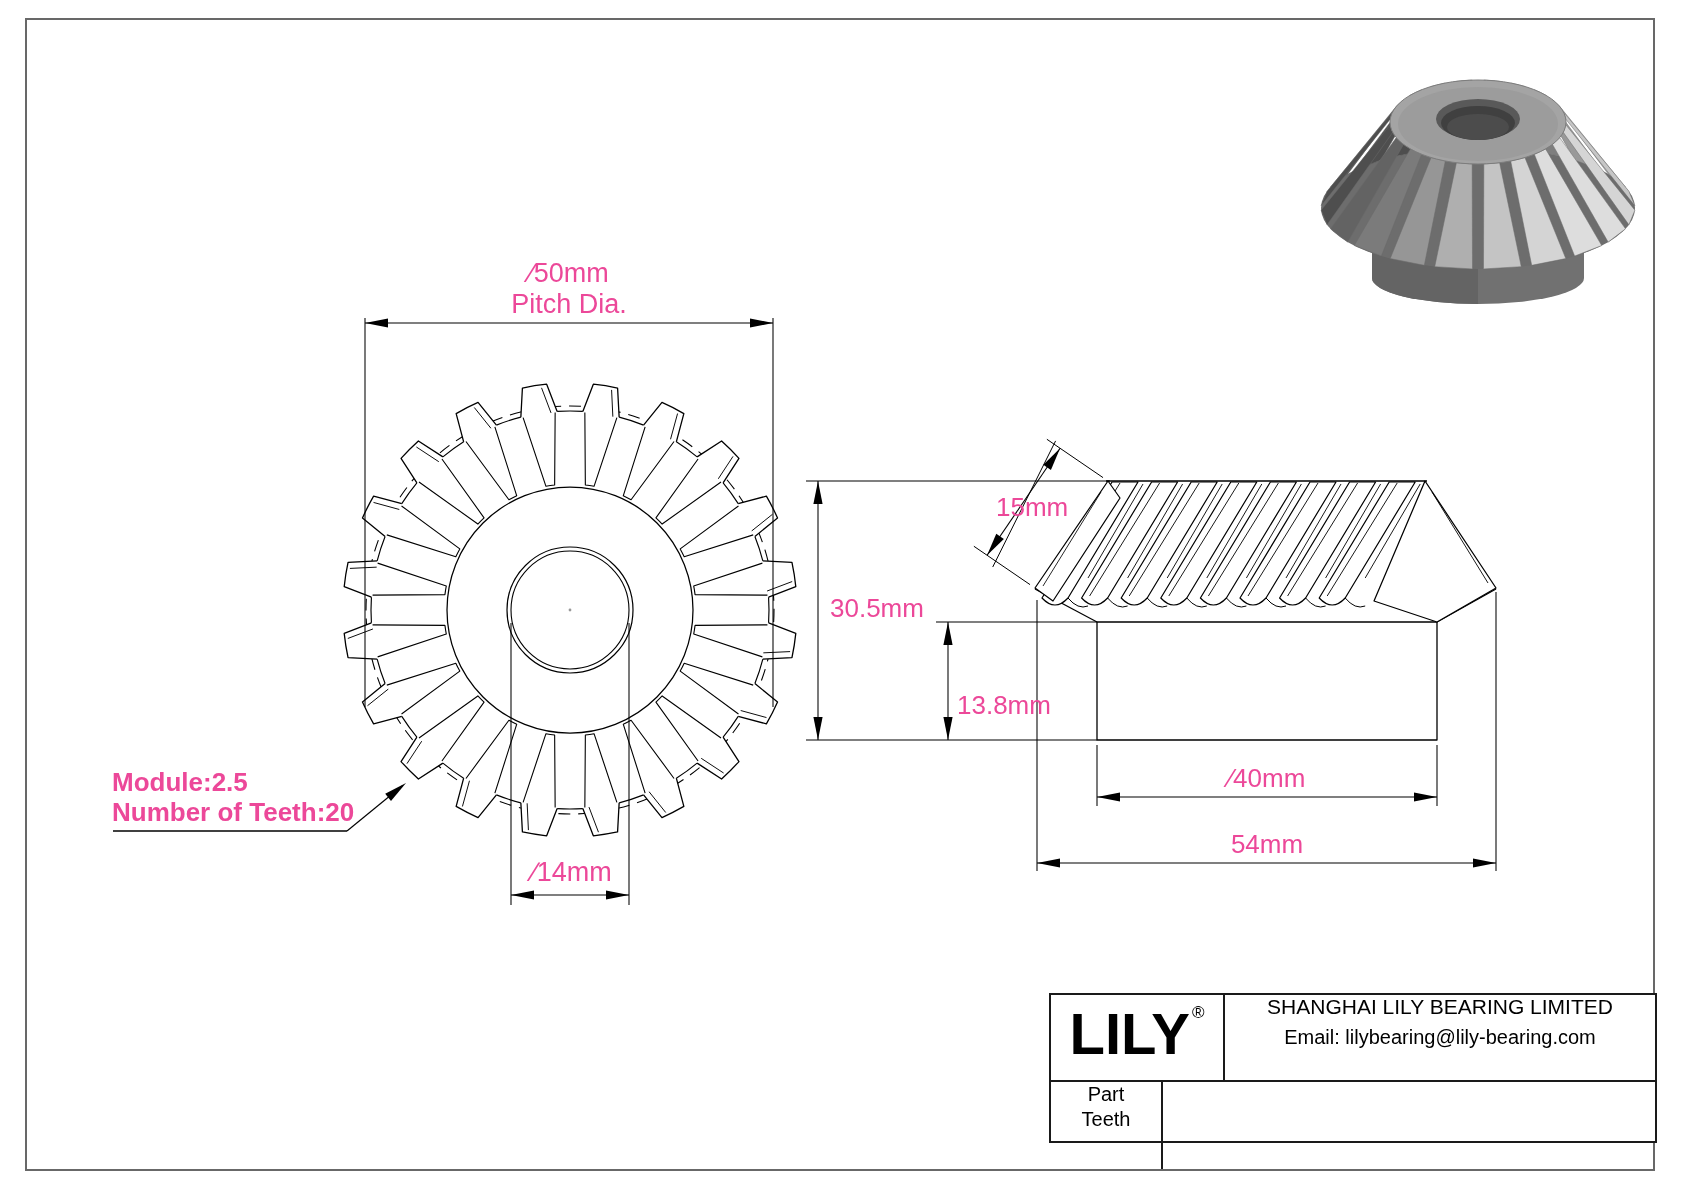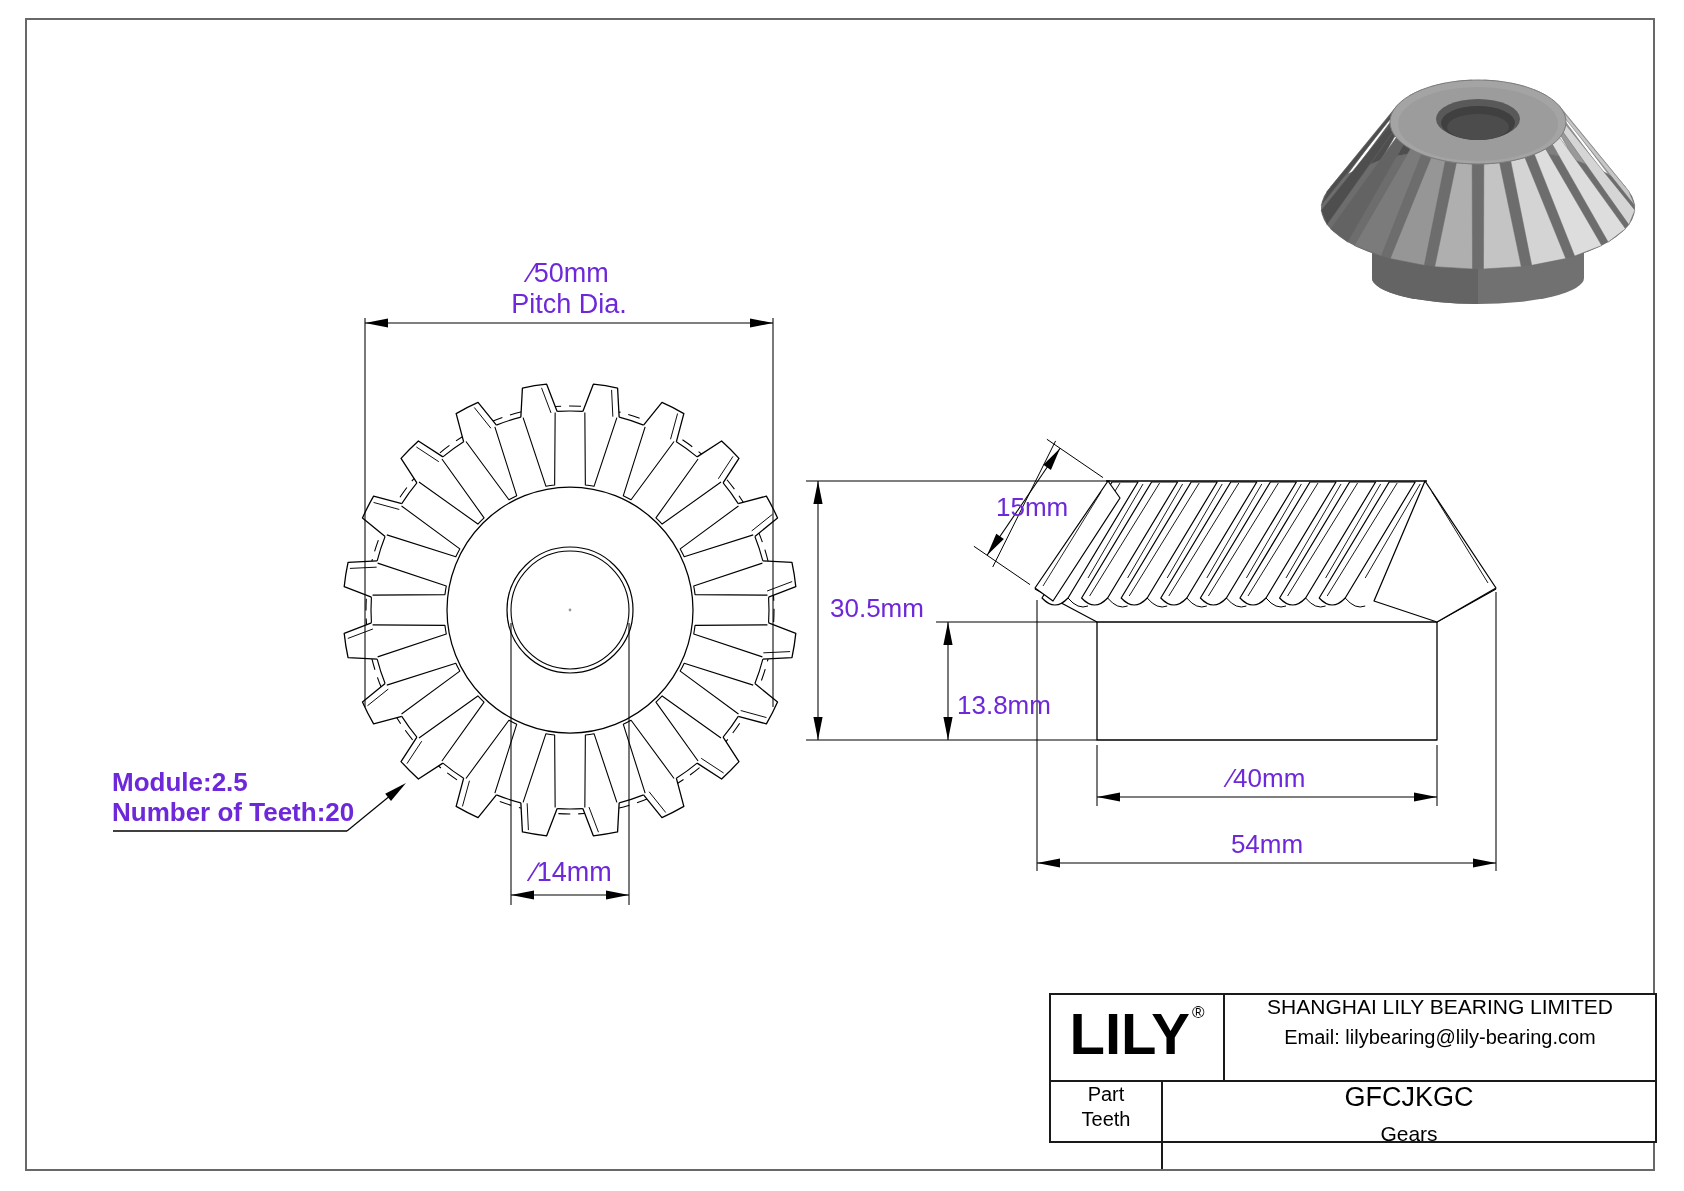--- a/index.html
+++ b/index.html
@@ -1,21 +1,21 @@
 <!DOCTYPE html>
 <html><head>
 <meta charset="utf-8">
 <style>
   html,body{margin:0;padding:0;background:#fff;}
   body{width:1684px;height:1191px;position:relative;overflow:hidden;
        font-family:"Liberation Sans","DejaVu Sans",sans-serif;color:#000;}
   #page-border{position:absolute;left:25px;top:18px;width:1630px;height:1153px;
        border:2px solid #686868;box-sizing:border-box;}
   #drawing{position:absolute;left:0;top:0;}
-  .label{position:absolute;white-space:nowrap;font-size:26px;color:#6d28d9;line-height:1.08;}
+  .label{position:absolute;white-space:nowrap;font-size:26px;color:#ec4899;line-height:1.08;}
   .centered{transform:translateX(-50%);}
   .dim{font-size:26px;}
   .big{font-size:27px;}
   .boldnote{font-weight:bold;font-size:26px;text-align:right;}
   
   #title-block{position:absolute;left:1049px;top:993px;width:608px;height:150px;
        border:2px solid #1a1a1a;box-sizing:border-box;background:#fff;}
   #title-block .row1{position:absolute;left:0;top:0;width:100%;height:87px;
        border-bottom:2px solid #1a1a1a;box-sizing:border-box;display:flex;}
   #title-block .row2{position:absolute;left:0;top:87px;width:100%;height:87px;display:flex;}
@@ -277,18 +277,14 @@
       <div class="company-email">Email: lilybearing@lily-bearing.com</div>
     </div>
   </div>
   <div class="row2">
     <div class="cell partlabel-cell">
       <div class="part-label">
         <div>Part</div>
         <div>Teeth</div>
       </div>
     </div>
-    <div class="cell partvalue-cell">
-      <div class="part-number">GFCJKGC</div>
-      <div class="part-category">Gears</div>
-    </div>
   </div>
 </div>
 
 </body></html>

